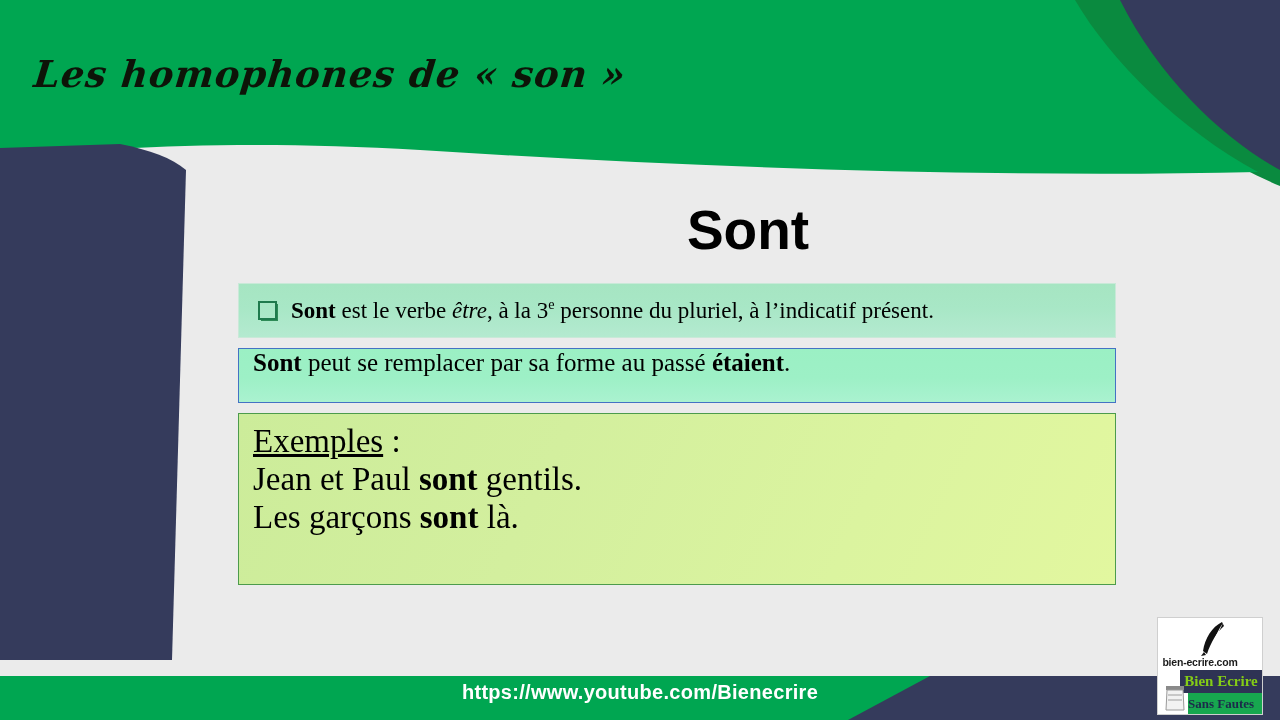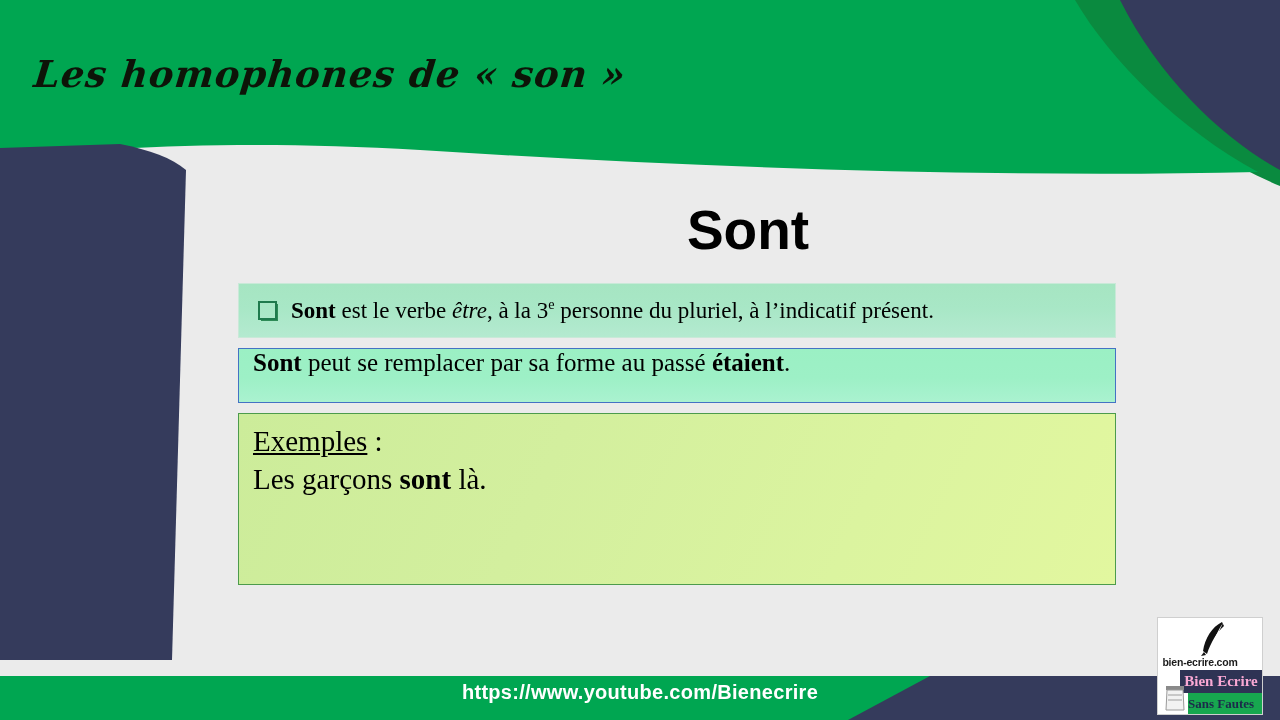--- a/index.html
+++ b/index.html
@@ -90,21 +90,21 @@
     padding: 0 14px;
     font-size: 25px;
   }
 
   #box3 {
     top: 413px;
     height: 172px;
     background: linear-gradient(115deg, #ccec9a 0%, #d3ef9e 35%, #dbf49f 70%, #e2f79f 100%);
     border: 1px solid #4c9b4c;
     padding: 8px 14px 0 14px;
-    font-size: 29px;
+    font-size: 33px;
     line-height: 38px;
   }
   #box3 .u { text-decoration: underline; }
 
   b { font-weight: 700; }
   i { font-style: italic; }
   sup.ord { font-size: 0.62em; vertical-align: super; line-height: 0; }
 
   
   #footer-url {
@@ -159,21 +159,21 @@
     width: 82px;
     height: 23px;
     background: #2e3354;
   }
   #logo .band-navy span {
     display: block;
     text-align: center;
     font-family: "Liberation Serif", serif;
     font-weight: 700;
     font-size: 15px;
-    color: #f9a8d4;
+    color: #84cc16;
     line-height: 23px;
   }
   #logo .band-green {
     position: absolute;
     left: 30px;
     top: 75px;
     width: 74px;
     height: 21px;
     background: #17a74f;
   }
@@ -230,20 +230,21 @@
     <span class="bullet"></span>
     <span class="txt"><b>Sont</b><span> est le verbe </span><i>être</i><span>, à la 3</span><sup class="ord">e</sup><span> personne du pluriel, à l’indicatif présent.</span></span>
   </div>
 
   <div class="box" id="box2">
     <span><b>Sont</b><span> peut se remplacer par sa forme au passé </span><b>étaient</b><span>.</span></span>
   </div>
 
   <div class="box" id="box3">
     <div><span class="u">Exemples</span><span> :</span></div>
+    <div><span>Jean et Paul </span><b>sont</b><span> gentils.</span></div>
     <div><span>Les garçons </span><b>sont</b><span> là.</span></div>
   </div>
 
   <div id="footer-url">https://www.youtube.com/Bienecrire</div>
 
   <div id="logo">
     <svg class="quill" viewBox="0 0 28 36">
       <path d="M22 1 C12 6 5 17 3 30 L7 33 C11 21 17 11 24 5 Z" fill="#111111"></path>
       <path d="M23 2 C19 10 15 20 12 31 L9 33 C13 20 18 9 23 2 Z" fill="#ffffff"></path>
       <path d="M4 31 L1 35 L6 34 Z" fill="#111111"></path>

